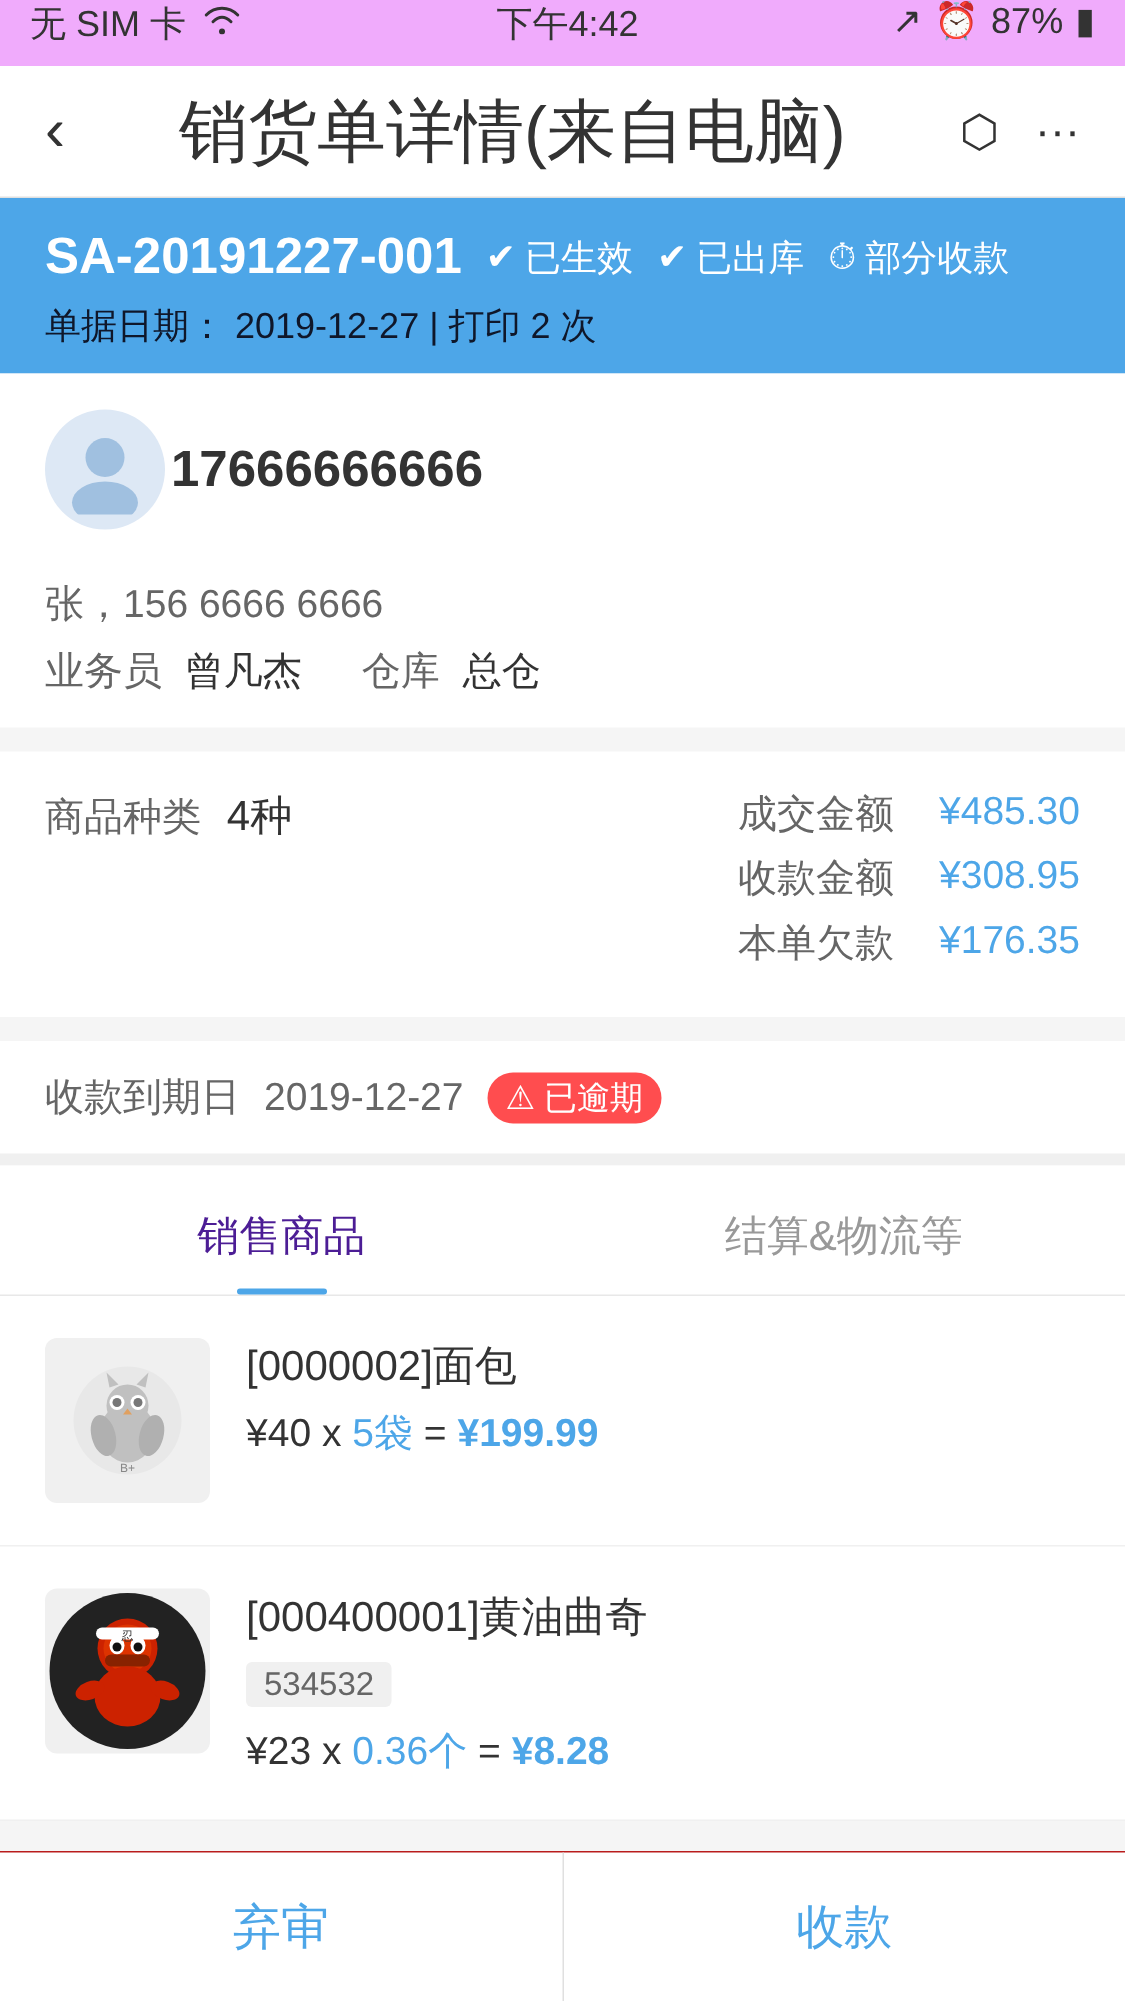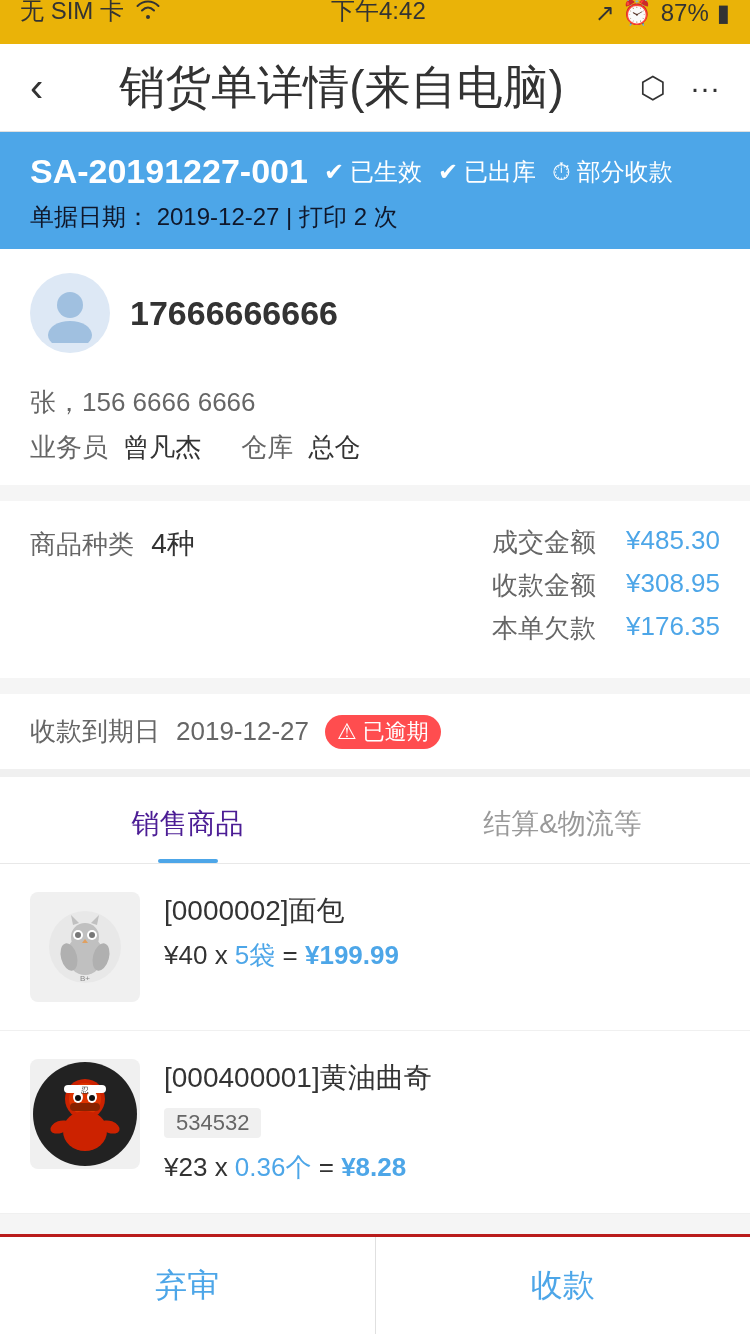--- a/index.html
+++ b/index.html
@@ -9,25 +9,25 @@
       background: #f5f5f5;
       width: 750px;
       min-height: 1334px;
       font-size: 28px;
       color: #333;
     }
 
     
     .status-bar {
       height: 44px;
-      background: #eab308;
-      display: flex;
-      align-items: flex-end;
+      background: #f0abfc;
+      display: flex;
+      align-items: flex-start;
       justify-content: space-between;
-      padding: 17px 20px;
+      padding: 0 20px;
       font-size: 24px;
       font-weight: 500;
     }
     .status-left { display: flex; align-items: center; gap: 10px; }
     .status-right { display: flex; align-items: center; gap: 8px; font-size: 24px; }
 
     
     .nav-bar {
       height: 88px;
       background: #fff;
@@ -76,21 +76,21 @@
 
     
     .customer-section {
       background: #fff;
       padding: 24px 30px 20px;
       margin-bottom: 16px;
     }
     .customer-top {
       display: flex;
       align-items: center;
-      gap: 20px;
+      gap: 4px;
       margin-bottom: 16px;
     }
     .avatar {
       width: 80px;
       height: 80px;
       border-radius: 50%;
       background: #dde8f5;
       display: flex;
       align-items: center;
       justify-content: center;
@@ -232,21 +232,21 @@
     .product-price .qty { color: #4da6e8; }
     .product-price .total { color: #4da6e8; font-weight: 600; }
 
     
     .bottom-bar {
       position: fixed;
       bottom: 0;
       width: 750px;
       height: 100px;
       background: #fff;
-      border-top: 3px solid #b91c1c;
+      border-top: 1px solid #b91c1c;
       display: flex;
       align-items: center;
       margin-top: 36px;
     }
     .bottom-btn {
       flex: 1;
       text-align: center;
       font-size: 32px;
       color: #4da6e8;
       cursor: pointer;

